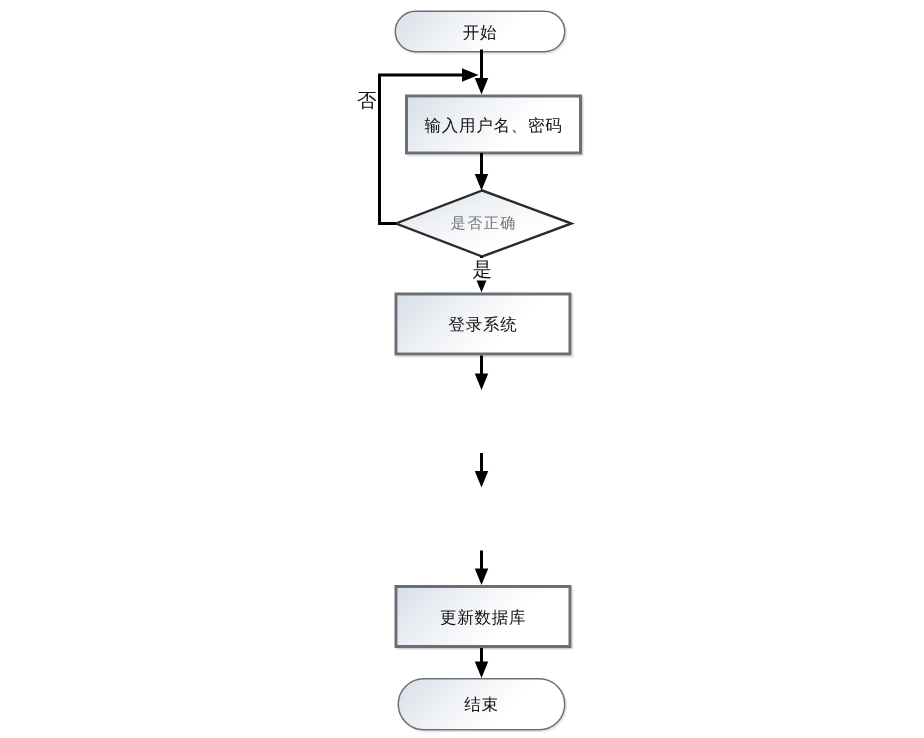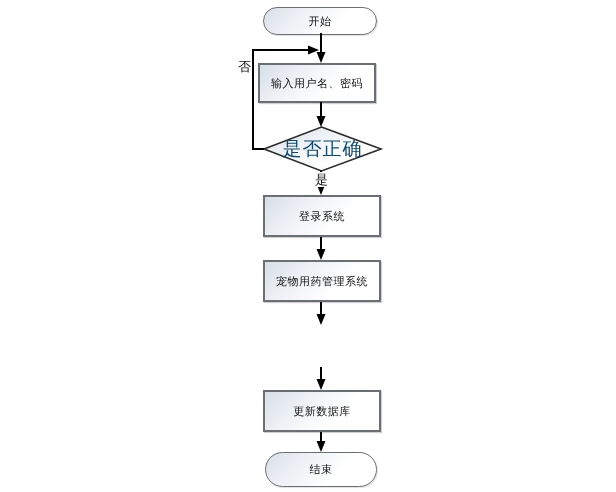--- a/index.html
+++ b/index.html
@@ -10,51 +10,50 @@
   .node{
     position:absolute;box-sizing:border-box;z-index:3;
     display:flex;align-items:center;justify-content:center;
     font-size:11px;color:#111;letter-spacing:0.5px;white-space:nowrap;
     background:linear-gradient(135deg,#d8dfe8 0%,#edf0f4 30%,#ffffff 65%);
     border:2px solid #6a6f75;
   }
   .process{box-shadow:1px 1px 1px rgba(0,0,0,0.18);}
   .terminator{border-radius:999px;border-width:1.5px;box-shadow:1px 1px 1px rgba(0,0,0,0.12);}
   #node-start{left:263px;top:7px;width:114px;height:28px;}
-  #node-input{left:258px;top:63px;width:118px;height:40px;}
+  #node-input{left:270px;top:63px;width:118px;height:40px;}
   #node-login{left:263px;top:195px;width:118px;height:42px;}
   #node-system{left:263px;top:260px;width:118px;height:42px;}
   #node-crud{left:263px;top:325px;width:118px;height:42px;}
   #node-update{left:263px;top:390px;width:118px;height:42px;}
   #node-end{left:265px;top:452px;width:112px;height:35px;}
   #connector-layer{position:absolute;left:0;top:0;z-index:4;pointer-events:none;}
   .edge-label{
     position:absolute;z-index:5;background:#ffffff;color:#111;
     font-size:13px;line-height:15px;text-align:center;
   }
   #label-yes{left:313px;top:172px;width:17px;height:15px;}
   #label-no{left:237px;top:59px;width:15px;height:15px;}
   #label-decision{
     position:absolute;z-index:5;left:264px;top:127px;width:117px;height:44px;
     display:flex;align-items:center;justify-content:center;
-    font-size:19px;color:#0c4a6e;letter-spacing:1px;white-space:nowrap;
+    font-size:10px;color:#737373;letter-spacing:1px;white-space:nowrap;
   }
 </style>
 </head>
 <body>
 
 <div id="canvas">
 
   <div class="node terminator" id="node-start">开始</div>
 
   <div class="node process" id="node-input">输入用户名、密码</div>
 
   <div class="node process" id="node-login">登录系统</div>
 
-  <div class="node process" id="node-system">宠物用药管理系统</div>
 
 
   <div class="node process" id="node-update">更新数据库</div>
 
   <div class="node terminator" id="node-end">结束</div>
 
   <svg id="connector-layer" width="616" height="492" viewBox="0 0 616 492">
     <defs>
       <linearGradient id="nodeGrad" x1="0" y1="0" x2="1" y2="1">
         <stop offset="0" stop-color="#d8dfe8"></stop>

